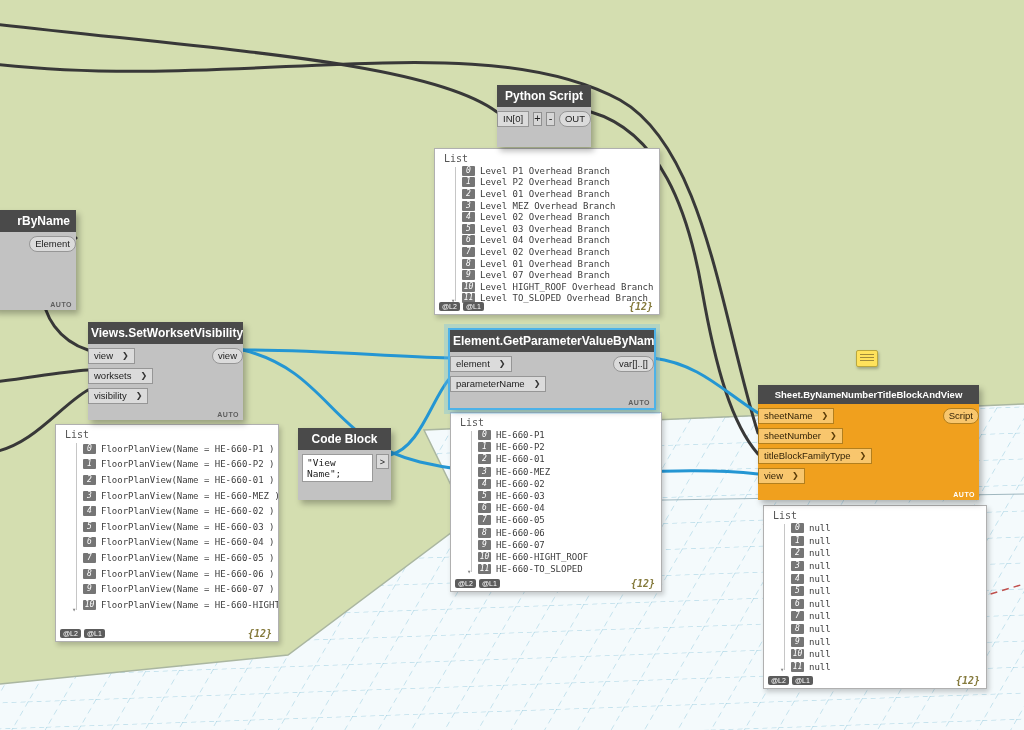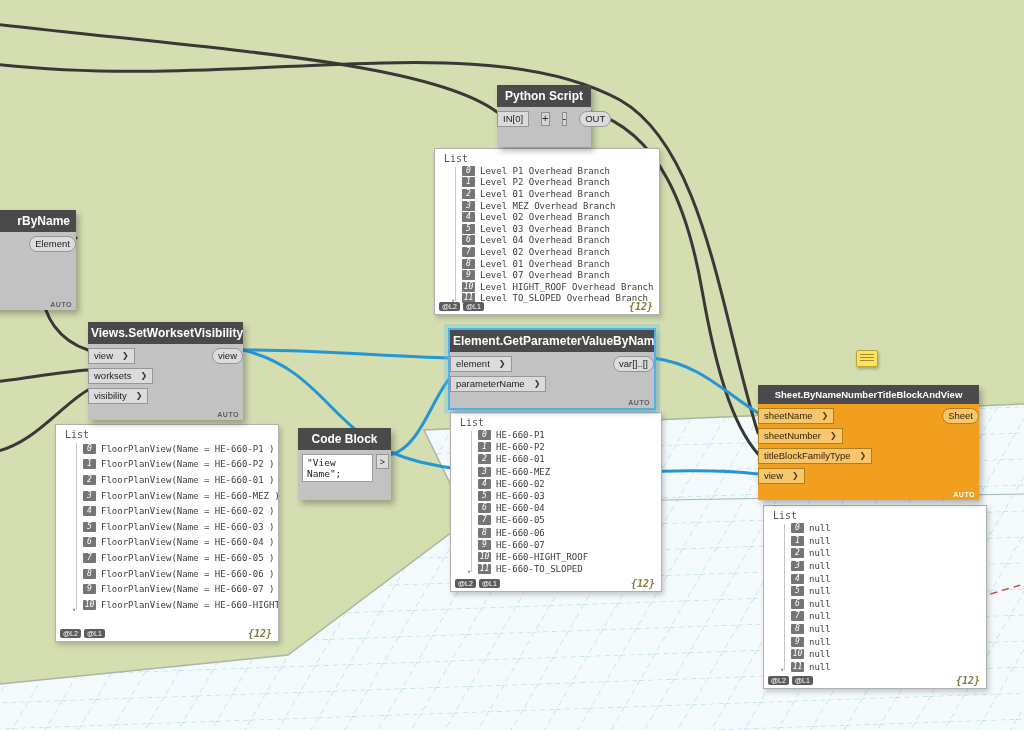--- a/index.html
+++ b/index.html
@@ -30,21 +30,21 @@
     box-shadow:0 0 0 6px rgba(110,190,235,.33),3px 4px 6px rgba(0,0,0,.28);}
 
   
   .node.sheet .node-body{background:var(--sheet-body);}
   .node.sheet .chip{background:var(--sheet-chip);border-color:#b27f1e;color:#2e1f05;}
   .node.sheet .chip.in .arr{color:#5a3c07;}
   .node.sheet .auto{color:#fff;}
   .node.sheet .node-header{font-size:9.5px;}
 
   
-  .py-row{display:flex;align-items:center;height:20px;gap:12px;}
+  .py-row{display:flex;align-items:center;height:20px;gap:4px;}
   .pm-btn{width:14px;height:14px;background:#d6d6d6;border:1px solid #8f8f8f;font-size:11px;
     line-height:11px;text-align:center;color:#222;cursor:pointer;}
   .node.python .node-body{padding-bottom:18px;}
 
   
   .node.partial .node-header{text-align:right;padding-right:6px;}
   .node.partial .node-body{height:78px;}
 
   
   .cb-body{display:flex;align-items:flex-start;gap:3px;padding:4px 2px 18px 4px;background:var(--node-body);position:relative;}
@@ -431,21 +431,21 @@
 
   <div class="node sheet" style="left:758px;top:385px;width:221px;">
     <div class="node-header">Sheet.ByNameNumberTitleBlockAndView</div>
     <div class="node-body">
       <div class="port-row">
         <div class="chip in">
             <span>sheetName</span>
             <span class="arr">❯</span>
           </div>
         <div class="chip out">
-            <span>Sheet</span>
+            <span>Script</span>
           </div>
       </div>
       <div class="port-row">
         <div class="chip in">
             <span>sheetNumber</span>
             <span class="arr">❯</span>
           </div>
       </div>
       <div class="port-row">
         <div class="chip in">

